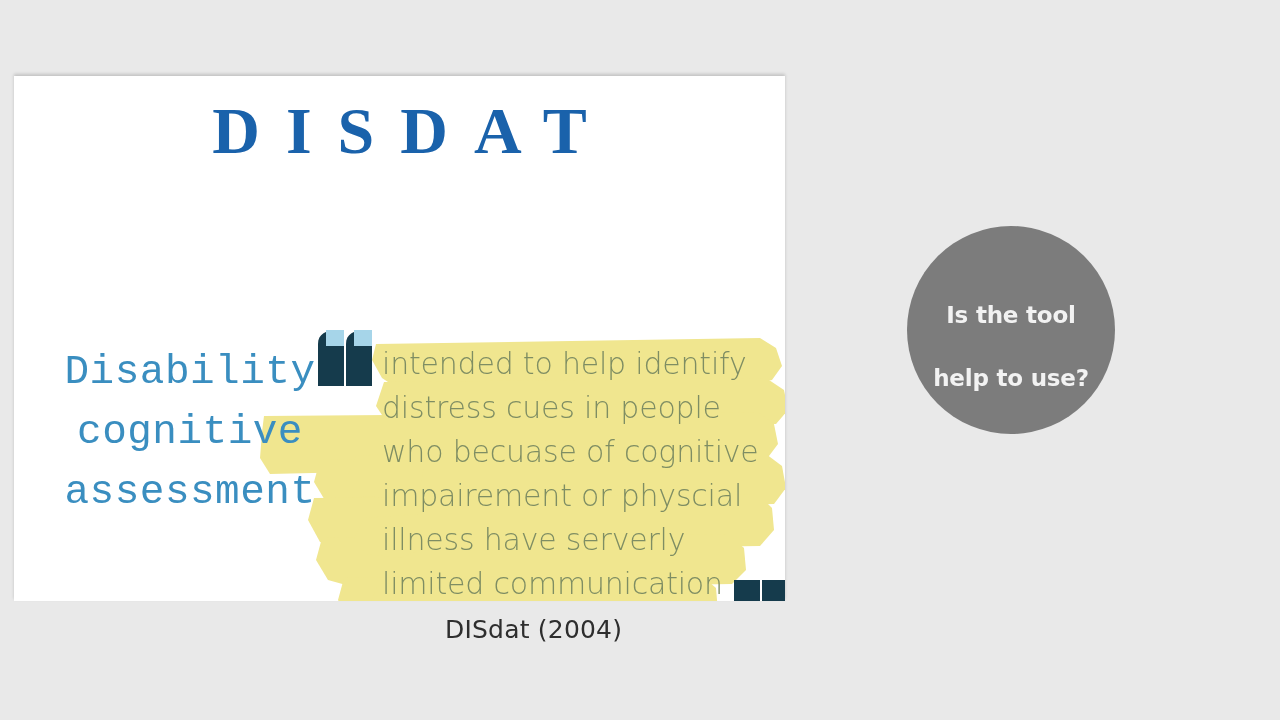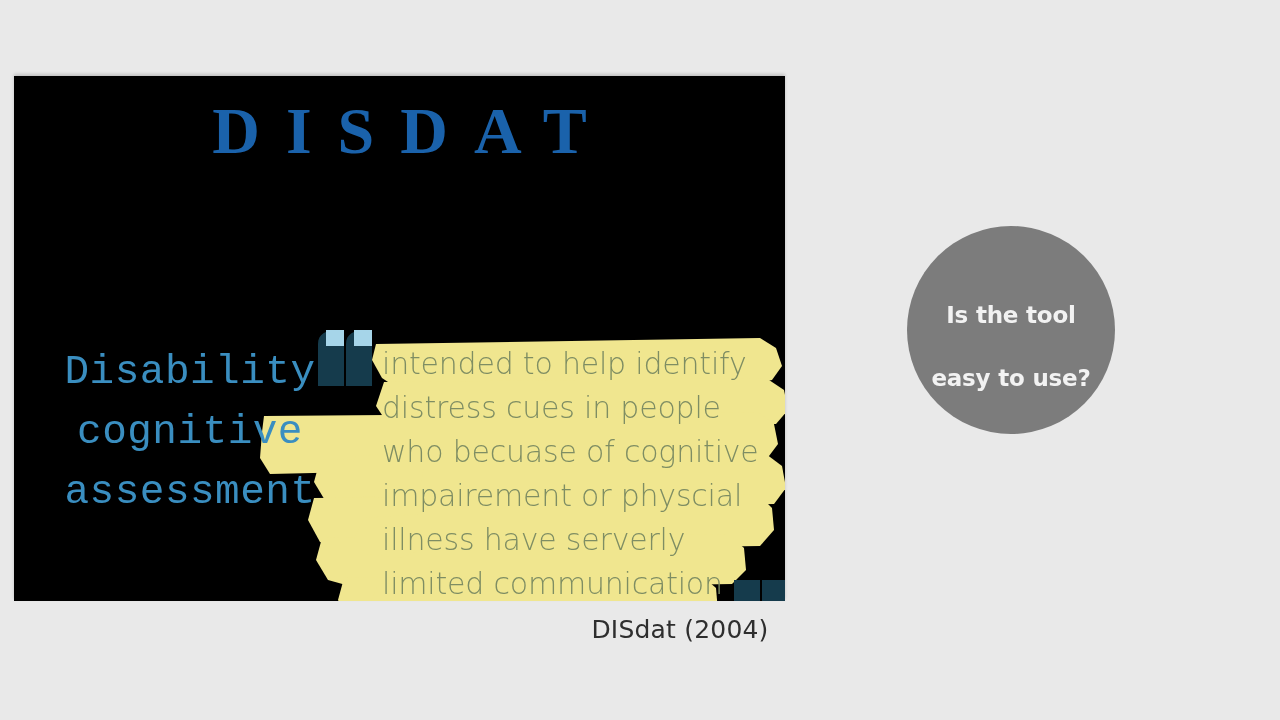--- a/index.html
+++ b/index.html
@@ -21,21 +21,21 @@
     background: #e9e9e9;
   }
 
   
   #disdat-card {
     position: absolute;
     left: 14px;
     top: 76px;
     width: 771px;
     height: 525px;
-    background: #000000;
+    background: #ffffff;
     box-shadow: 0 -2px 3px rgba(0,0,0,0.17);
     overflow: hidden;
   }
 
   #disdat-title {
     position: absolute;
     left: 0;
     top: 22px;
     width: 100%;
     text-align: center;
@@ -118,21 +118,21 @@
     color: #7e8d63;
     letter-spacing: -0.2px;
   }
 
   
   #disdat-caption {
     position: absolute;
     left: 445px;
     top: 615px;
     width: 470px;
-    text-align: center;
+    text-align: left;
     font-family: "DejaVu Sans", sans-serif;
     font-size: 25px;
     color: #2e2e2e;
     letter-spacing: 0.2px;
   }
 
   
   #question-circle {
     position: absolute;
     left: 907px;
@@ -221,17 +221,17 @@
       </div>
 
     </div>
   </div>
 
   <div id="disdat-caption">DISdat (2004)</div>
 
   <div id="question-circle">
     <div id="question-circle-label">
       <span class="line">Is the tool</span>
-      <span class="line">easy to use?</span>
+      <span class="line">help to use?</span>
     </div>
   </div>
 
 </div>
 
 </body></html>

